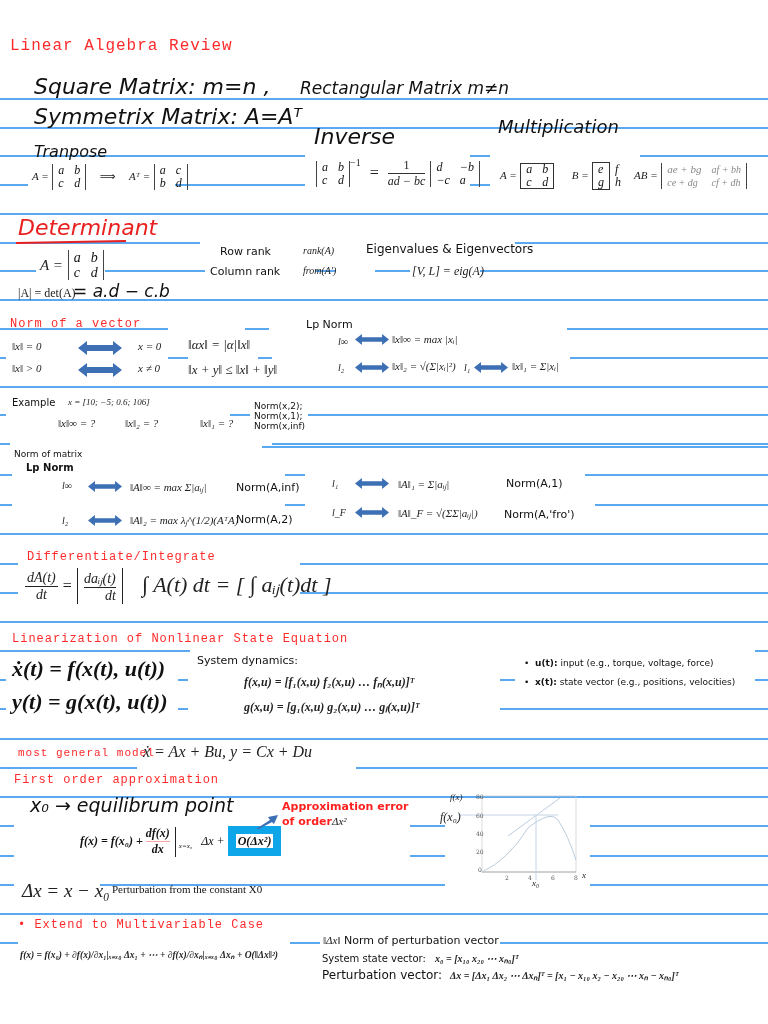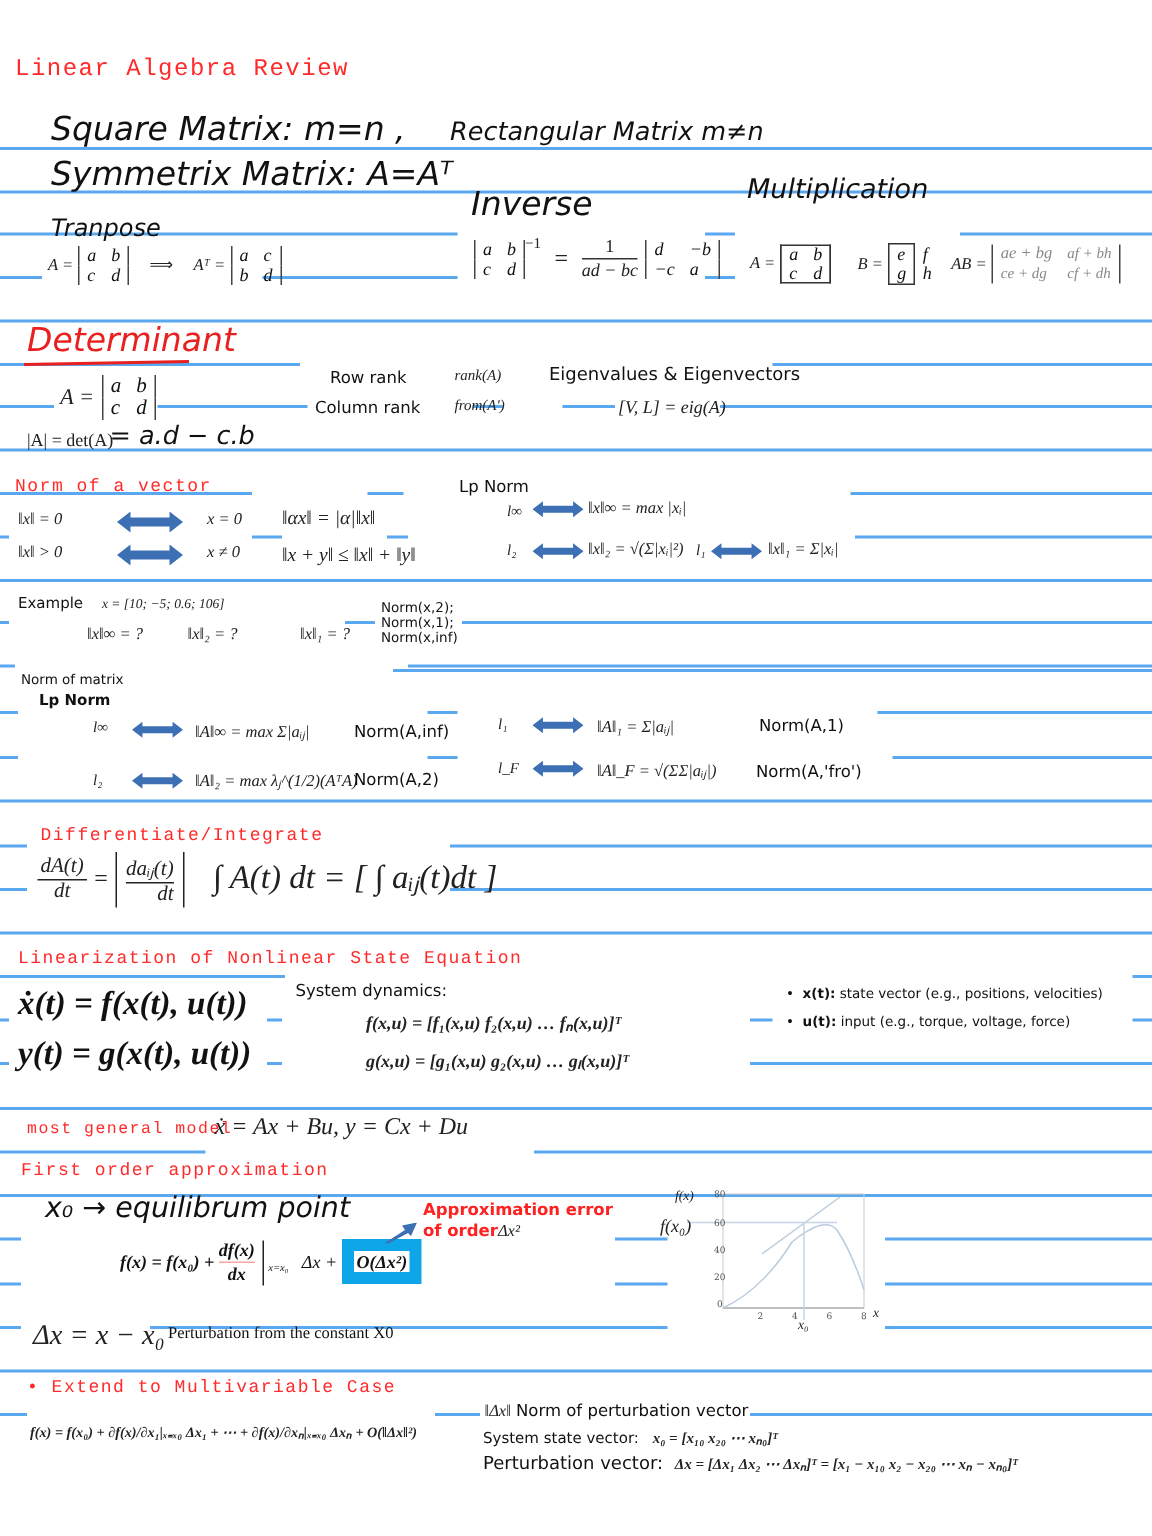--- a/index.html
+++ b/index.html
@@ -315,22 +315,22 @@
 <div class="abs math" style="left:142px;top:568px;font-size:22px;">∫ A(t) dt = [ ∫ aᵢⱼ(t)dt ]</div>
 
 <div class="abs red-heading" style="left:12px;top:632px;font-size:12px;">Linearization of Nonlinear State Equation</div>
 <div class="abs" style="left:12px;top:656px;font-size:22px;font-family:'Liberation Serif',serif;font-weight:bold;font-style:italic;">ẋ(t) = f(x(t), u(t))</div>
 <div class="abs" style="left:12px;top:689px;font-size:22px;font-family:'Liberation Serif',serif;font-weight:bold;font-style:italic;">y(t) = g(x(t), u(t))</div>
 <div class="abs sans" style="left:197px;top:654px;font-size:11px;">System dynamics:</div>
 <div class="abs math" style="left:244px;top:673px;font-size:12px;font-weight:bold;">f(x,u) = [f₁(x,u)   f₂(x,u)   …   fₙ(x,u)]ᵀ</div>
 <div class="abs math" style="left:244px;top:698px;font-size:12px;font-weight:bold;">g(x,u) = [g₁(x,u)   g₂(x,u)   …   gₗ(x,u)]ᵀ</div>
 
 <div class="abs sans" style="left:524px;top:654px;font-size:9px;line-height:19px;">
+  <div>•&nbsp;&nbsp;<b>u(t):</b> <span>input (e.g., torque, voltage, force)</span></div>
   <div>•&nbsp;&nbsp;<b>x(t):</b> <span>state vector (e.g., positions, velocities)</span></div>
-  <div>•&nbsp;&nbsp;<b>u(t):</b> <span>input (e.g., torque, voltage, force)</span></div>
 </div>
 
 <div class="abs red-heading" style="left:18px;top:747px;font-size:11px;">most general model</div>
 <div class="abs math" style="left:143px;top:743px;font-size:16px;">ẋ = Ax + Bu,    y = Cx + Du</div>
 
 <div class="abs red-heading" style="left:14px;top:773px;font-size:12px;">First order approximation</div>
 <div class="abs hand" style="left:30px;top:794px;font-size:19px;">x₀ → equilibrum point</div>
 
 <div class="abs" style="left:80px;top:826px;font-family:'Liberation Serif',serif;font-weight:bold;font-style:italic;font-size:12px;">
   <span style="vertical-align:middle;">f(x) = f(x₀) +</span>

